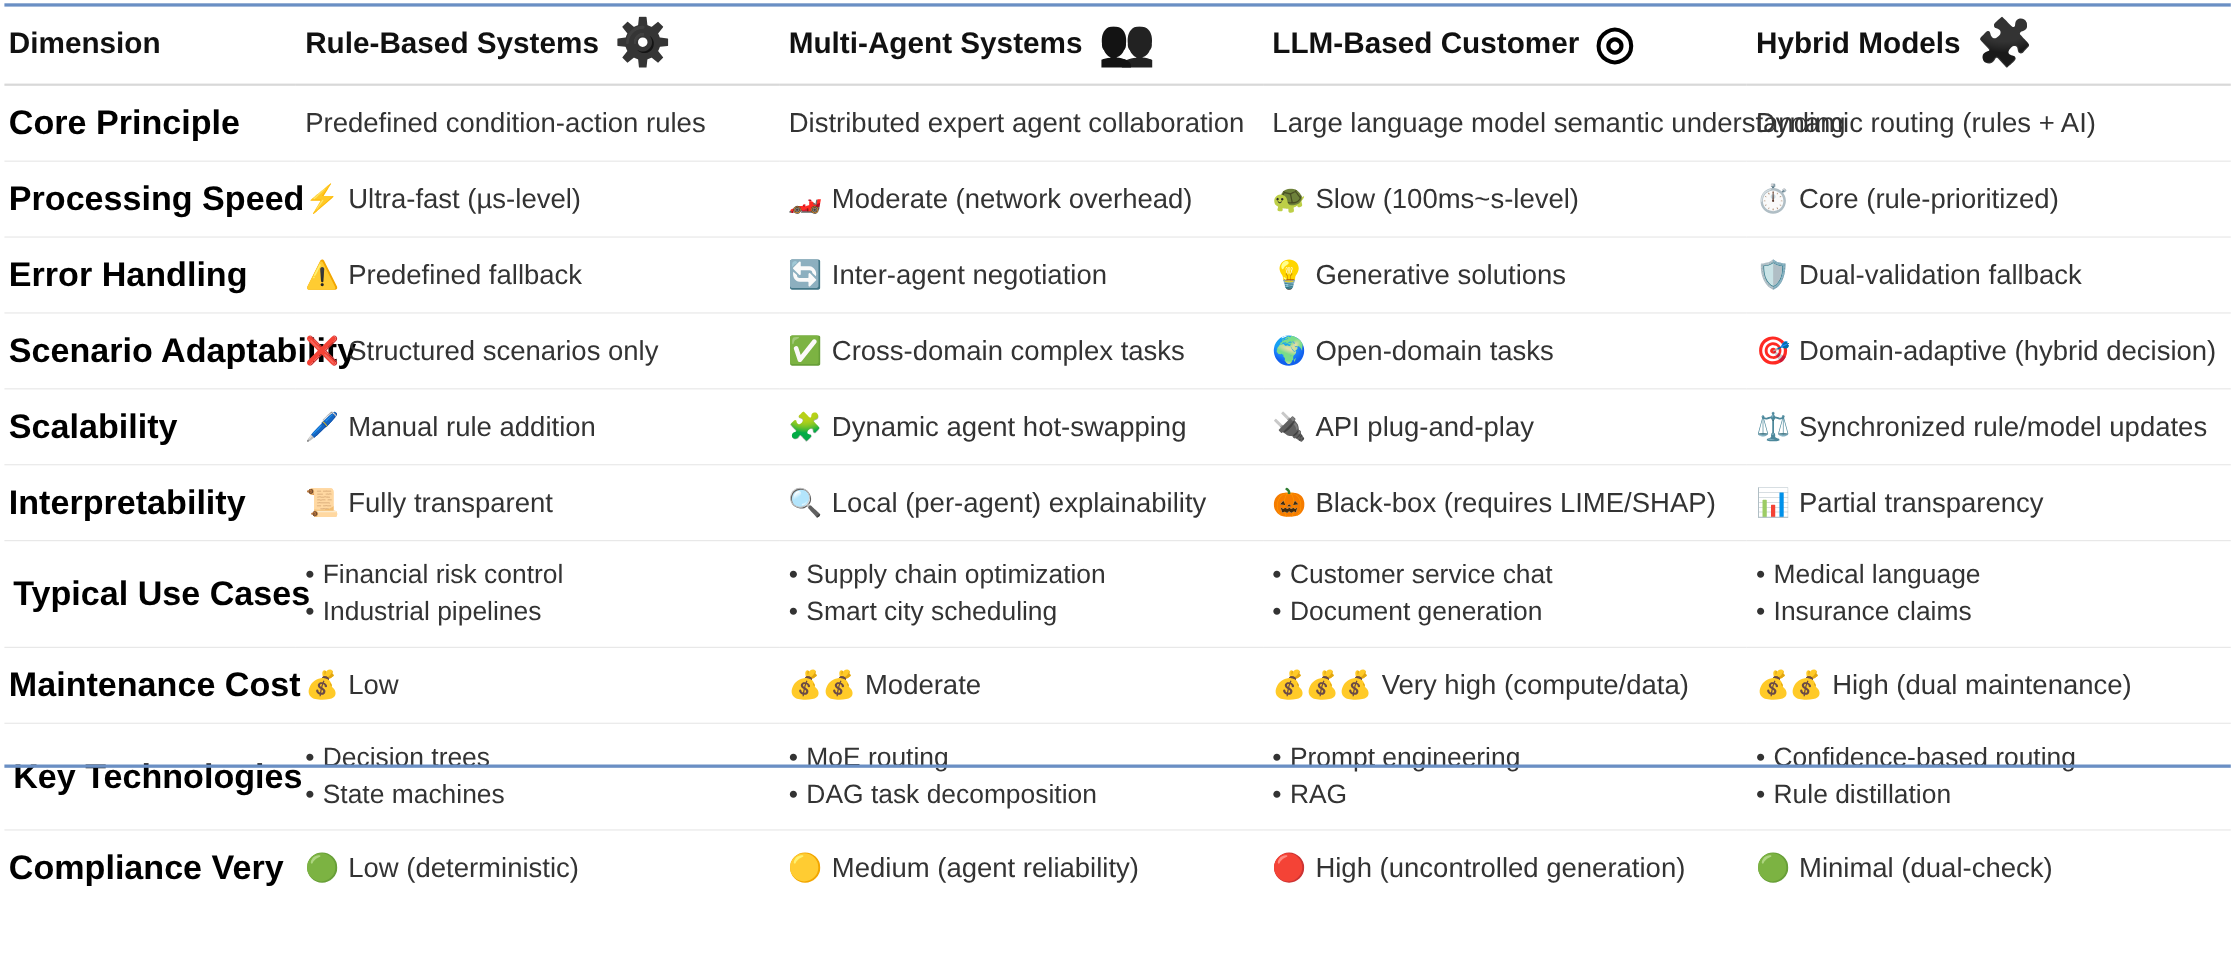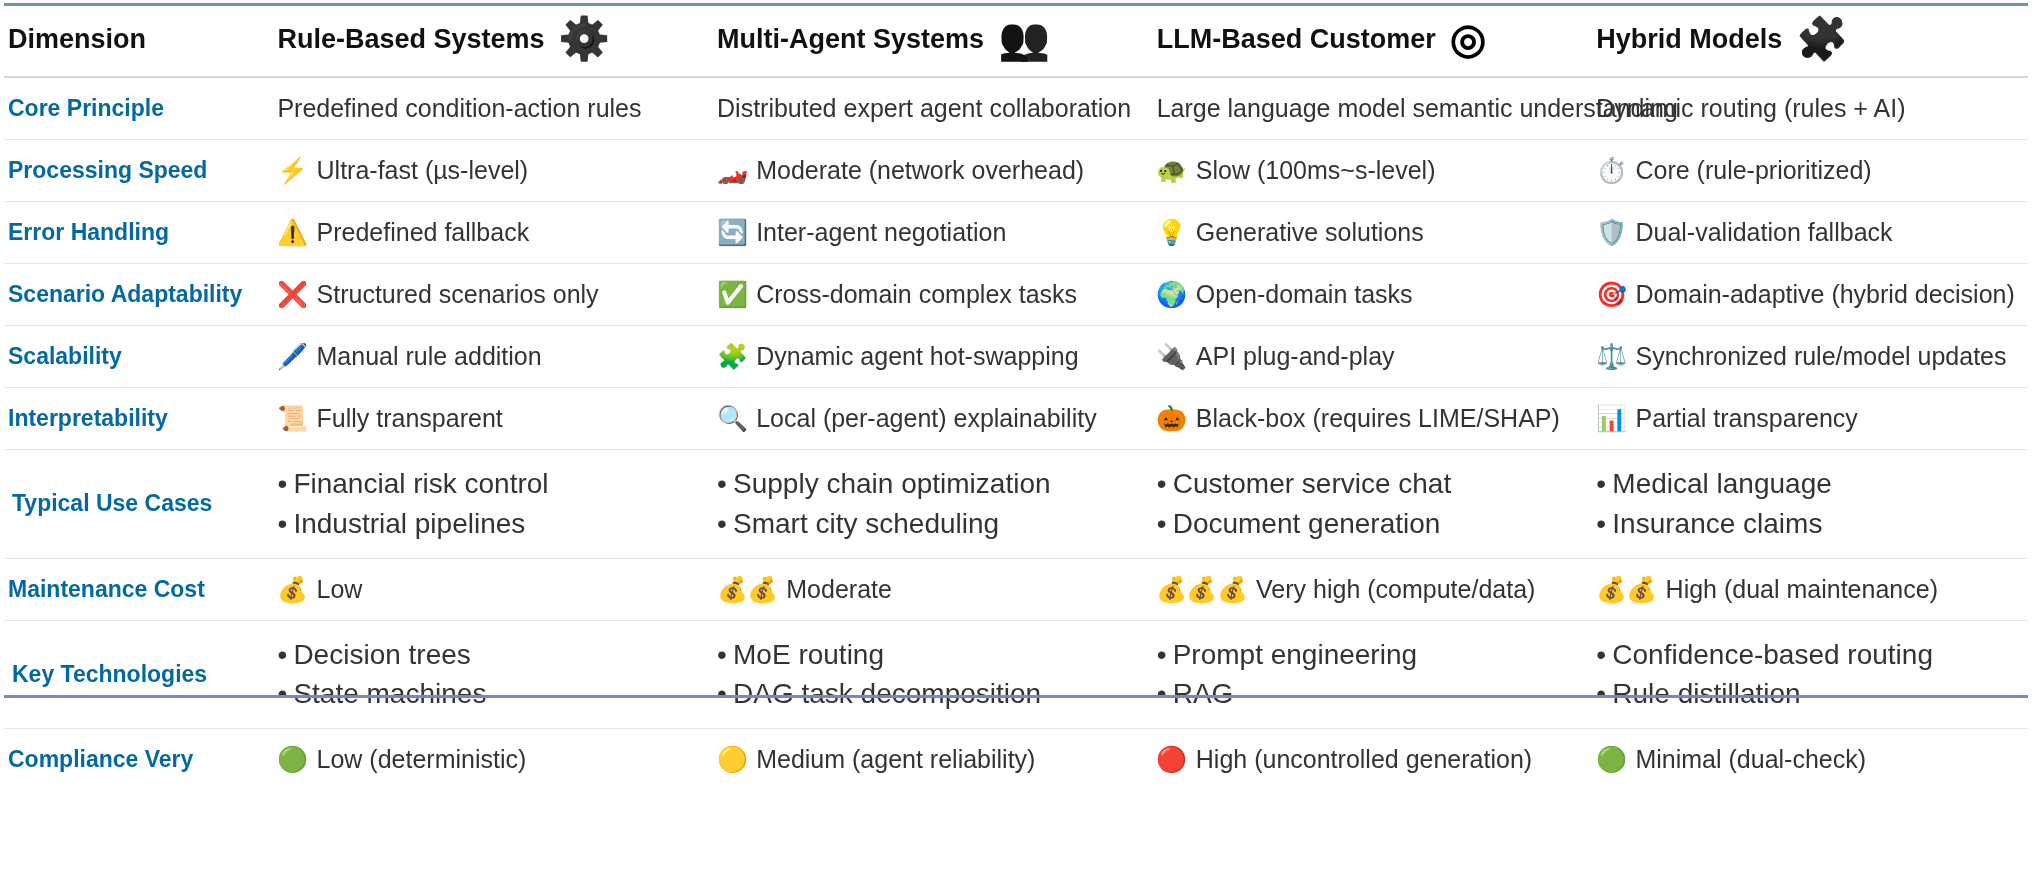--- a/index.html
+++ b/index.html
@@ -80,22 +80,22 @@
     font-size: 25px;
     color: #333333;
     padding: 16px 8px;
     border-bottom: 1px solid #e6e6e6;
   }
   tbody tr:last-child td {
     border-bottom: none;
   }
   tbody td.dim-cell {
     font-weight: bold;
-    color: #0369a1;
-    font-size: 23px;
+    color: #000000;
+    font-size: 31px;
     padding-left: 4px;
     white-space: nowrap;
   }
 
   .cell-inner {
     display: flex;
     align-items: center;
     gap: 9px;
   }
   .cell-icon {
@@ -105,21 +105,21 @@
     letter-spacing: -1px;
   }
   .cell-text { white-space: nowrap; }
 
   ul.bullets {
     margin: 0;
     padding: 0;
     list-style: none;
   }
   ul.bullets li {
-    font-size: 28px;
+    font-size: 24px;
     color: #333333;
     line-height: 1.42;
     white-space: nowrap;
   }
   ul.bullets li::before {
     content: "\2022";
     display: inline-block;
     width: 16px;
     color: #333333;
   }

